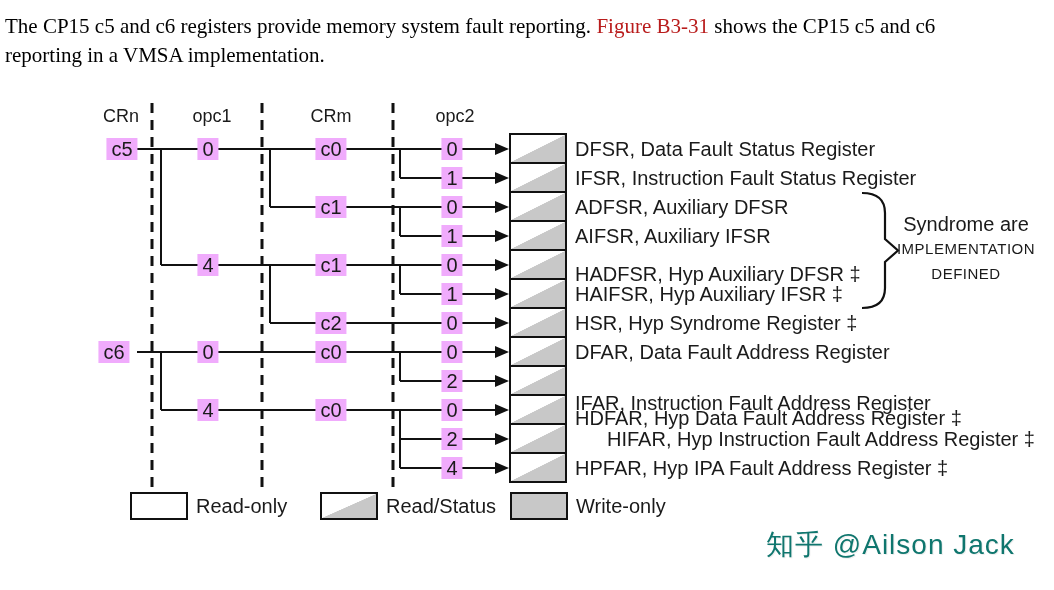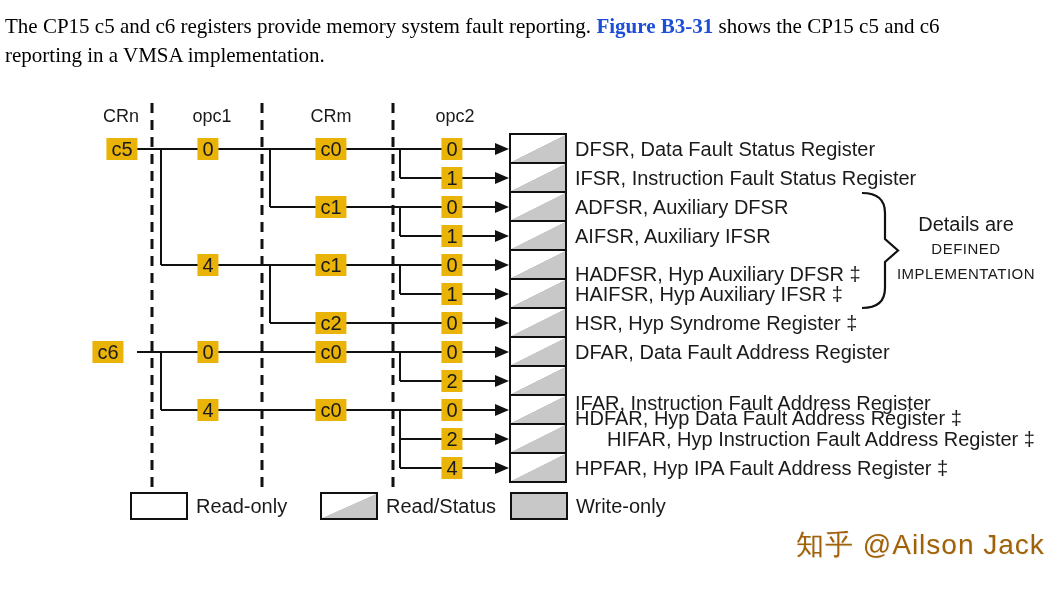--- a/index.html
+++ b/index.html
@@ -2,28 +2,28 @@
 <html><head>
 <meta charset="utf-8">
 <style>
   html,body { margin:0; padding:0; background:#fff; }
   .page { position:relative; width:1054px; height:590px; background:#ffffff; overflow:hidden;
           font-family:"Liberation Sans", sans-serif; color:#1a1a1a; }
 
   
   .intro { position:absolute; left:5px; top:12px; width:1042px; margin:0;
            font-family:"Liberation Serif", serif; font-size:21px; line-height:29px; color:#000; }
-  .fig-link { color:#1d4ed8; cursor:pointer; text-decoration:none;font-weight:bold; }
+  .fig-link { color:#b91c1c; cursor:pointer; text-decoration:none; }
 
   
   .diagram { position:absolute; inset:0; }
   .diagram svg { position:absolute; left:0; top:0; }
   .col-header { position:absolute; top:106px; transform:translateX(-50%);
                 font-size:18px; white-space:nowrap; }
-  .node-value { position:absolute; transform:translate(-50%,-50%); background:#eab308;
+  .node-value { position:absolute; transform:translate(-50%,-50%); background:#f0abfc;
                 padding:0 5px; font-size:20px; line-height:22px; white-space:nowrap; }
   .reg-label  { position:absolute; left:575px; transform:translateY(-50%);
                 font-size:20px; white-space:nowrap; }
   .reg-box { position:absolute; left:509px; width:58px; height:31px;
              border:2px solid #111; box-sizing:border-box; }
   .access-read-write { background:linear-gradient(to top left, #c8c8c8 49.4%, #ffffff 50.6%); }
   .access-read-only  { background:#ffffff; }
   .access-write-only { background:#c8c8c8; }
 
   
@@ -31,21 +31,21 @@
   .annotation .l1 { font-size:20px; line-height:24px; }
   .annotation .l2 { font-size:15px; line-height:25px; letter-spacing:0.5px; }
 
   
   .legend-item { position:absolute; top:492px; height:28px; display:flex; align-items:center; }
   .legend-box { width:58px; height:28px; border:2px solid #111; box-sizing:border-box; margin-right:8px; }
   .legend-label { font-size:20px; white-space:nowrap; }
   .footnote { position:absolute; left:130px; top:533px; font-size:20px; white-space:nowrap; }
 
   
-  .watermark { position:absolute; left:796px; top:526px; font-size:28px; color:#a16207;
+  .watermark { position:absolute; left:766px; top:526px; font-size:28px; color:#0f766e;
                letter-spacing:1px; text-shadow:1px 1px 0 #efefef; white-space:nowrap; }
 </style>
 </head>
 <body>
 
 <div class="page">
 
   <p class="intro"><span>The CP15 c5 and c6 registers provide memory system fault reporting. </span><a class="fig-link">Figure B3-31</a><span> shows the CP15 c5 and c6</span><br><span>reporting in a VMSA implementation.</span></p>
 
   <div class="diagram">
@@ -105,21 +105,21 @@
         <div class="node-value" style="left: 452px; top: 265px;">0</div>
         <div class="reg-label" style="top: 265px; margin-top: 9px;">HADFSR, Hyp Auxiliary DFSR ‡</div>
         <div class="reg-box access-read-write" style="top: 278px;"></div>
         <div class="node-value" style="left: 452px; top: 294px;">1</div>
         <div class="reg-label" style="top: 294px;">HAIFSR, Hyp Auxiliary IFSR ‡</div>
         <div class="reg-box access-read-write" style="top: 307px;"></div>
         <div class="node-value" style="left: 331px; top: 323px;">c2</div>
         <div class="node-value" style="left: 452px; top: 323px;">0</div>
         <div class="reg-label" style="top: 323px;">HSR, Hyp Syndrome Register ‡</div>
         <div class="reg-box access-read-write" style="top: 336px;"></div>
-        <div class="node-value" style="left: 108px; top: 352px;">c6</div>
+        <div class="node-value" style="left: 114px; top: 352px;">c6</div>
         <div class="node-value" style="left: 208px; top: 352px;">0</div>
         <div class="node-value" style="left: 331px; top: 352px;">c0</div>
         <div class="node-value" style="left: 452px; top: 352px;">0</div>
         <div class="reg-label" style="top: 352px; text-align: right;">DFAR, Data Fault Address Register</div>
         <div class="reg-box access-read-write" style="top: 365px;"></div>
         <div class="node-value" style="left: 452px; top: 381px;">2</div>
         <div class="reg-label" style="top: 381px; margin-top: 22px;">IFAR, Instruction Fault Address Register</div>
         <div class="reg-box access-read-write" style="top: 394px;"></div>
         <div class="node-value" style="left: 208px; top: 410px;">4</div>
         <div class="node-value" style="left: 331px; top: 410px;">c0</div>
@@ -127,23 +127,23 @@
         <div class="reg-label" style="top: 410px; margin-top: 8px;">HDFAR, Hyp Data Fault Address Register ‡</div>
         <div class="reg-box access-read-write" style="top: 423px;"></div>
         <div class="node-value" style="left: 452px; top: 439px;">2</div>
         <div class="reg-label" style="top: 439px; margin-left: 32px;">HIFAR, Hyp Instruction Fault Address Register ‡</div>
         <div class="reg-box access-read-write" style="top: 452px;"></div>
         <div class="node-value" style="left: 452px; top: 468px;">4</div>
         <div class="reg-label" style="top: 468px;">HPFAR, Hyp IPA Fault Address Register ‡</div>
       </div>
 
     <div class="annotation">
-      <div class="l1">Details are</div>
+      <div class="l1">Syndrome are</div>
+      <div class="l2">IMPLEMENTATION</div>
       <div class="l2">DEFINED</div>
-      <div class="l2">IMPLEMENTATION</div>
     </div>
 
     <div id="legend">
         <div class="legend-item" style="left: 130px; text-align: right;">
           <div class="legend-box access-read-only"></div>
           <span class="legend-label">Read-only</span>
         </div>
         <div class="legend-item" style="left: 320px;">
           <div class="legend-box access-read-write"></div>
           <span class="legend-label">Read/Status</span>

